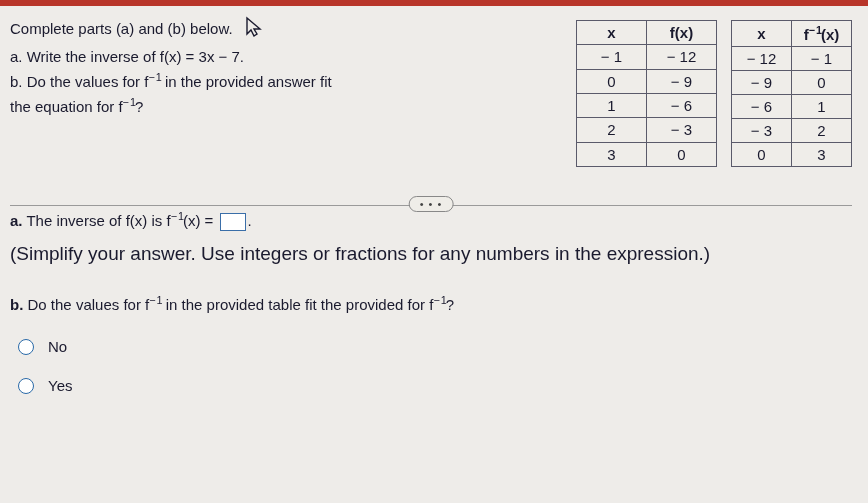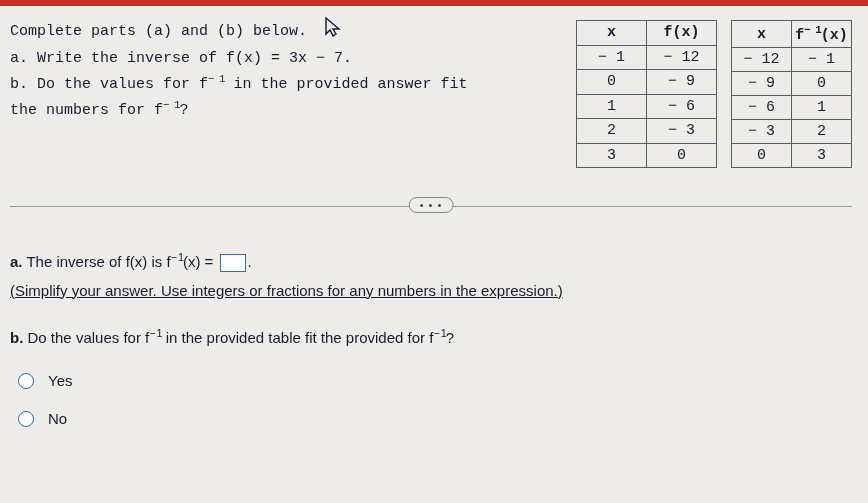--- a/index.html
+++ b/index.html
@@ -16,21 +16,20 @@
   .container {
     background: #eeece9;
     border-top: 6px solid #b8352a;
     width: 868px;
     height: 503px;
     padding: 10px 16px 10px 10px;
   }
   .top-row {
     display: flex;
     gap: 14px;
-    font-family: Liberation Mono, monospace;
   }
   .question-text {
     flex: 1;
     line-height: 1.6;
     position: relative;
   }
   .cursor-icon {
     display: inline-block;
     vertical-align: middle;
     margin-left: 8px;
@@ -72,35 +71,33 @@
     top: -10px;
     background: #efede8;
     border: 1px solid #888;
     border-radius: 10px;
     padding: 1px 10px;
     font-size: 11px;
     letter-spacing: 1px;
     color: #444;
   }
   .answers {
-    margin-top: 40px;
     line-height: 1.9;
   }
   .answer-box {
     display: inline-block;
     border: 1px solid #3a6ea8;
     background: #fff;
     width: 26px;
     height: 18px;
     vertical-align: middle;
     margin: 0 2px;
   }
   .hint {
-    font-size: 15px;
-    text-decoration: underline;
+    font-size: 19px;
   }
   .options {
     margin-top: 14px;
   }
   .opt {
     display: flex;
     align-items: center;
     gap: 14px;
     margin: 10px 0 10px 8px;
   }
@@ -123,21 +120,21 @@
       <span>Complete parts (a) and (b) below.</span>
       <span class="cursor-icon">
         <svg width="18" height="22" viewBox="0 0 18 22">
             <path d="M2 2 L2 18 L6 14 L9 20 L12 18 L9 13 L15 13 Z" fill="none" stroke="#1a1a2e" stroke-width="1.4"></path>
           </svg>
       </span><br>
       <span>a.</span>
       <span>Write the inverse of f(x) = 3x − 7.</span><br>
       <span>b.</span>
       <span>Do the values for f</span><span class="sup">− 1</span><span> in the provided answer fit</span><br>
-      <span>the numbers for f</span><span class="sup">− 1</span><span>?</span>
+      <span>the equation for f</span><span class="sup">− 1</span><span>?</span>
     </div>
 
     <div class="tables">
       <table class="wide">
         <tbody>
             <tr>
           <th>x</th>
           <th>f(x)</th>
         </tr>
         <tr>
@@ -207,22 +204,22 @@
     <div class="hint">(Simplify your answer. Use integers or fractions for any numbers in the expression.)</div>
 
     <div style="margin-top:18px">
       <b>b.</b>
       <span>Do the values for f</span><span class="sup">− 1</span><span> in the provided table fit the provided for f</span><span class="sup">− 1</span><span>?</span>
     </div>
 
     <div class="options">
       <div class="opt">
         <div class="radio"></div>
-        <span>Yes</span>
+        <span>No</span>
       </div>
       <div class="opt">
         <div class="radio"></div>
-        <span>No</span>
+        <span>Yes</span>
       </div>
     </div>
   </div>
 
 </div>
 
 </body></html>

